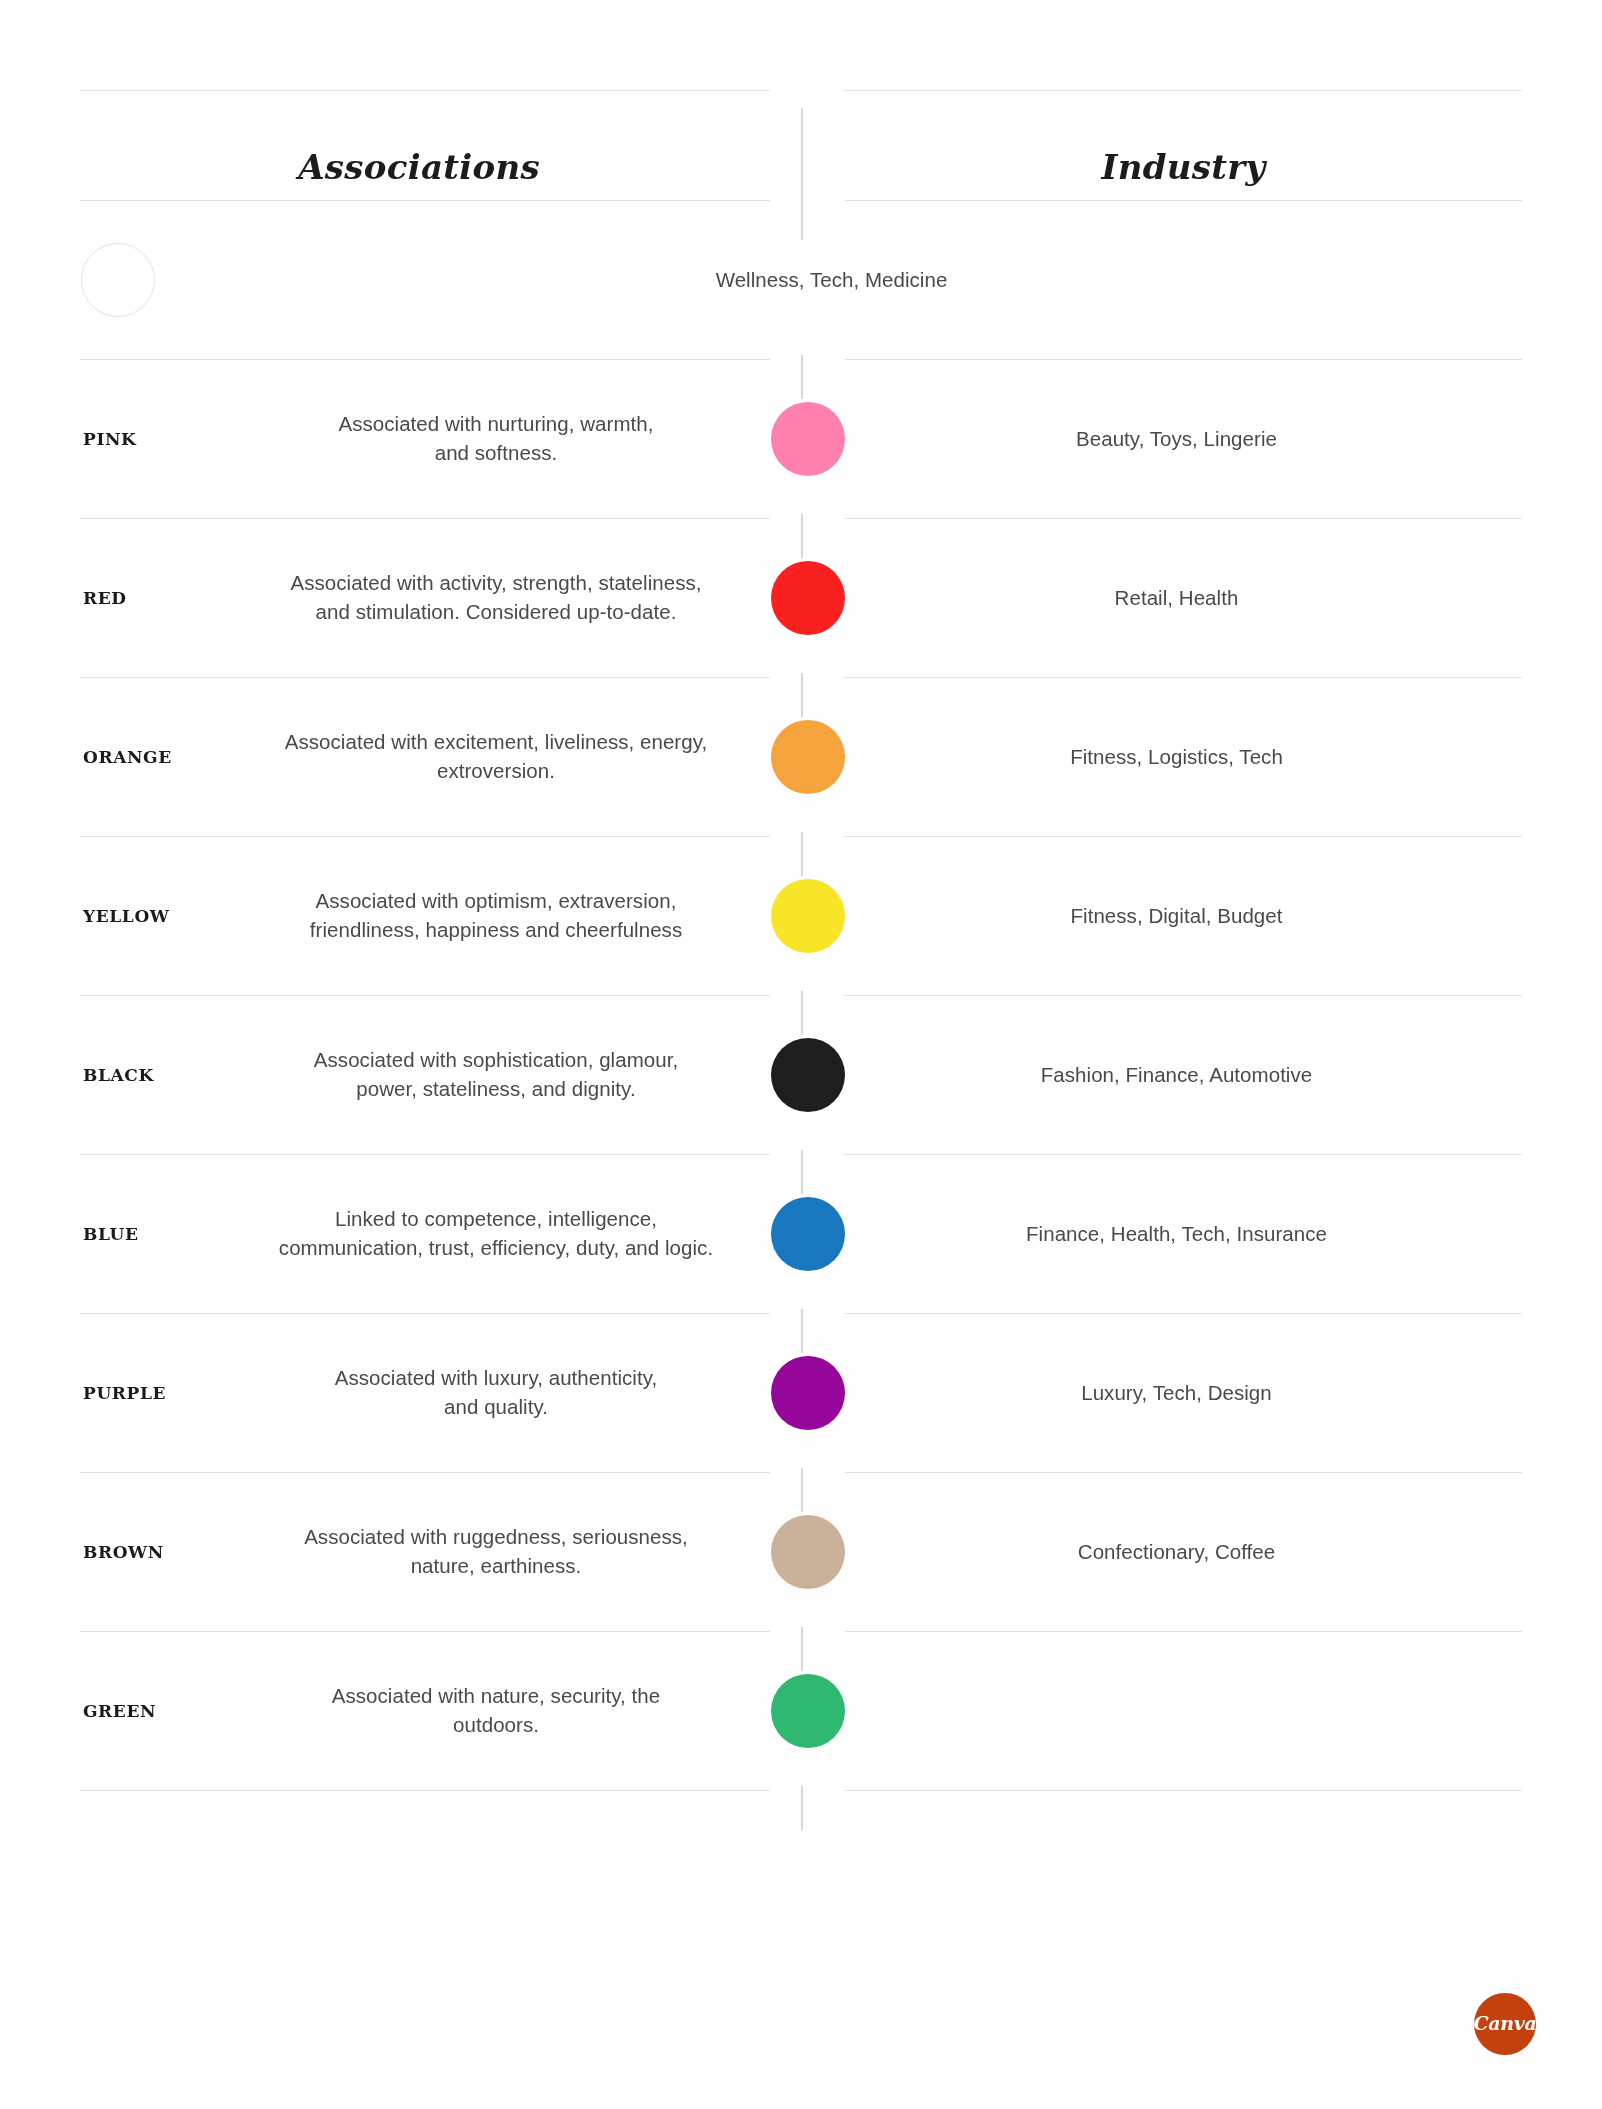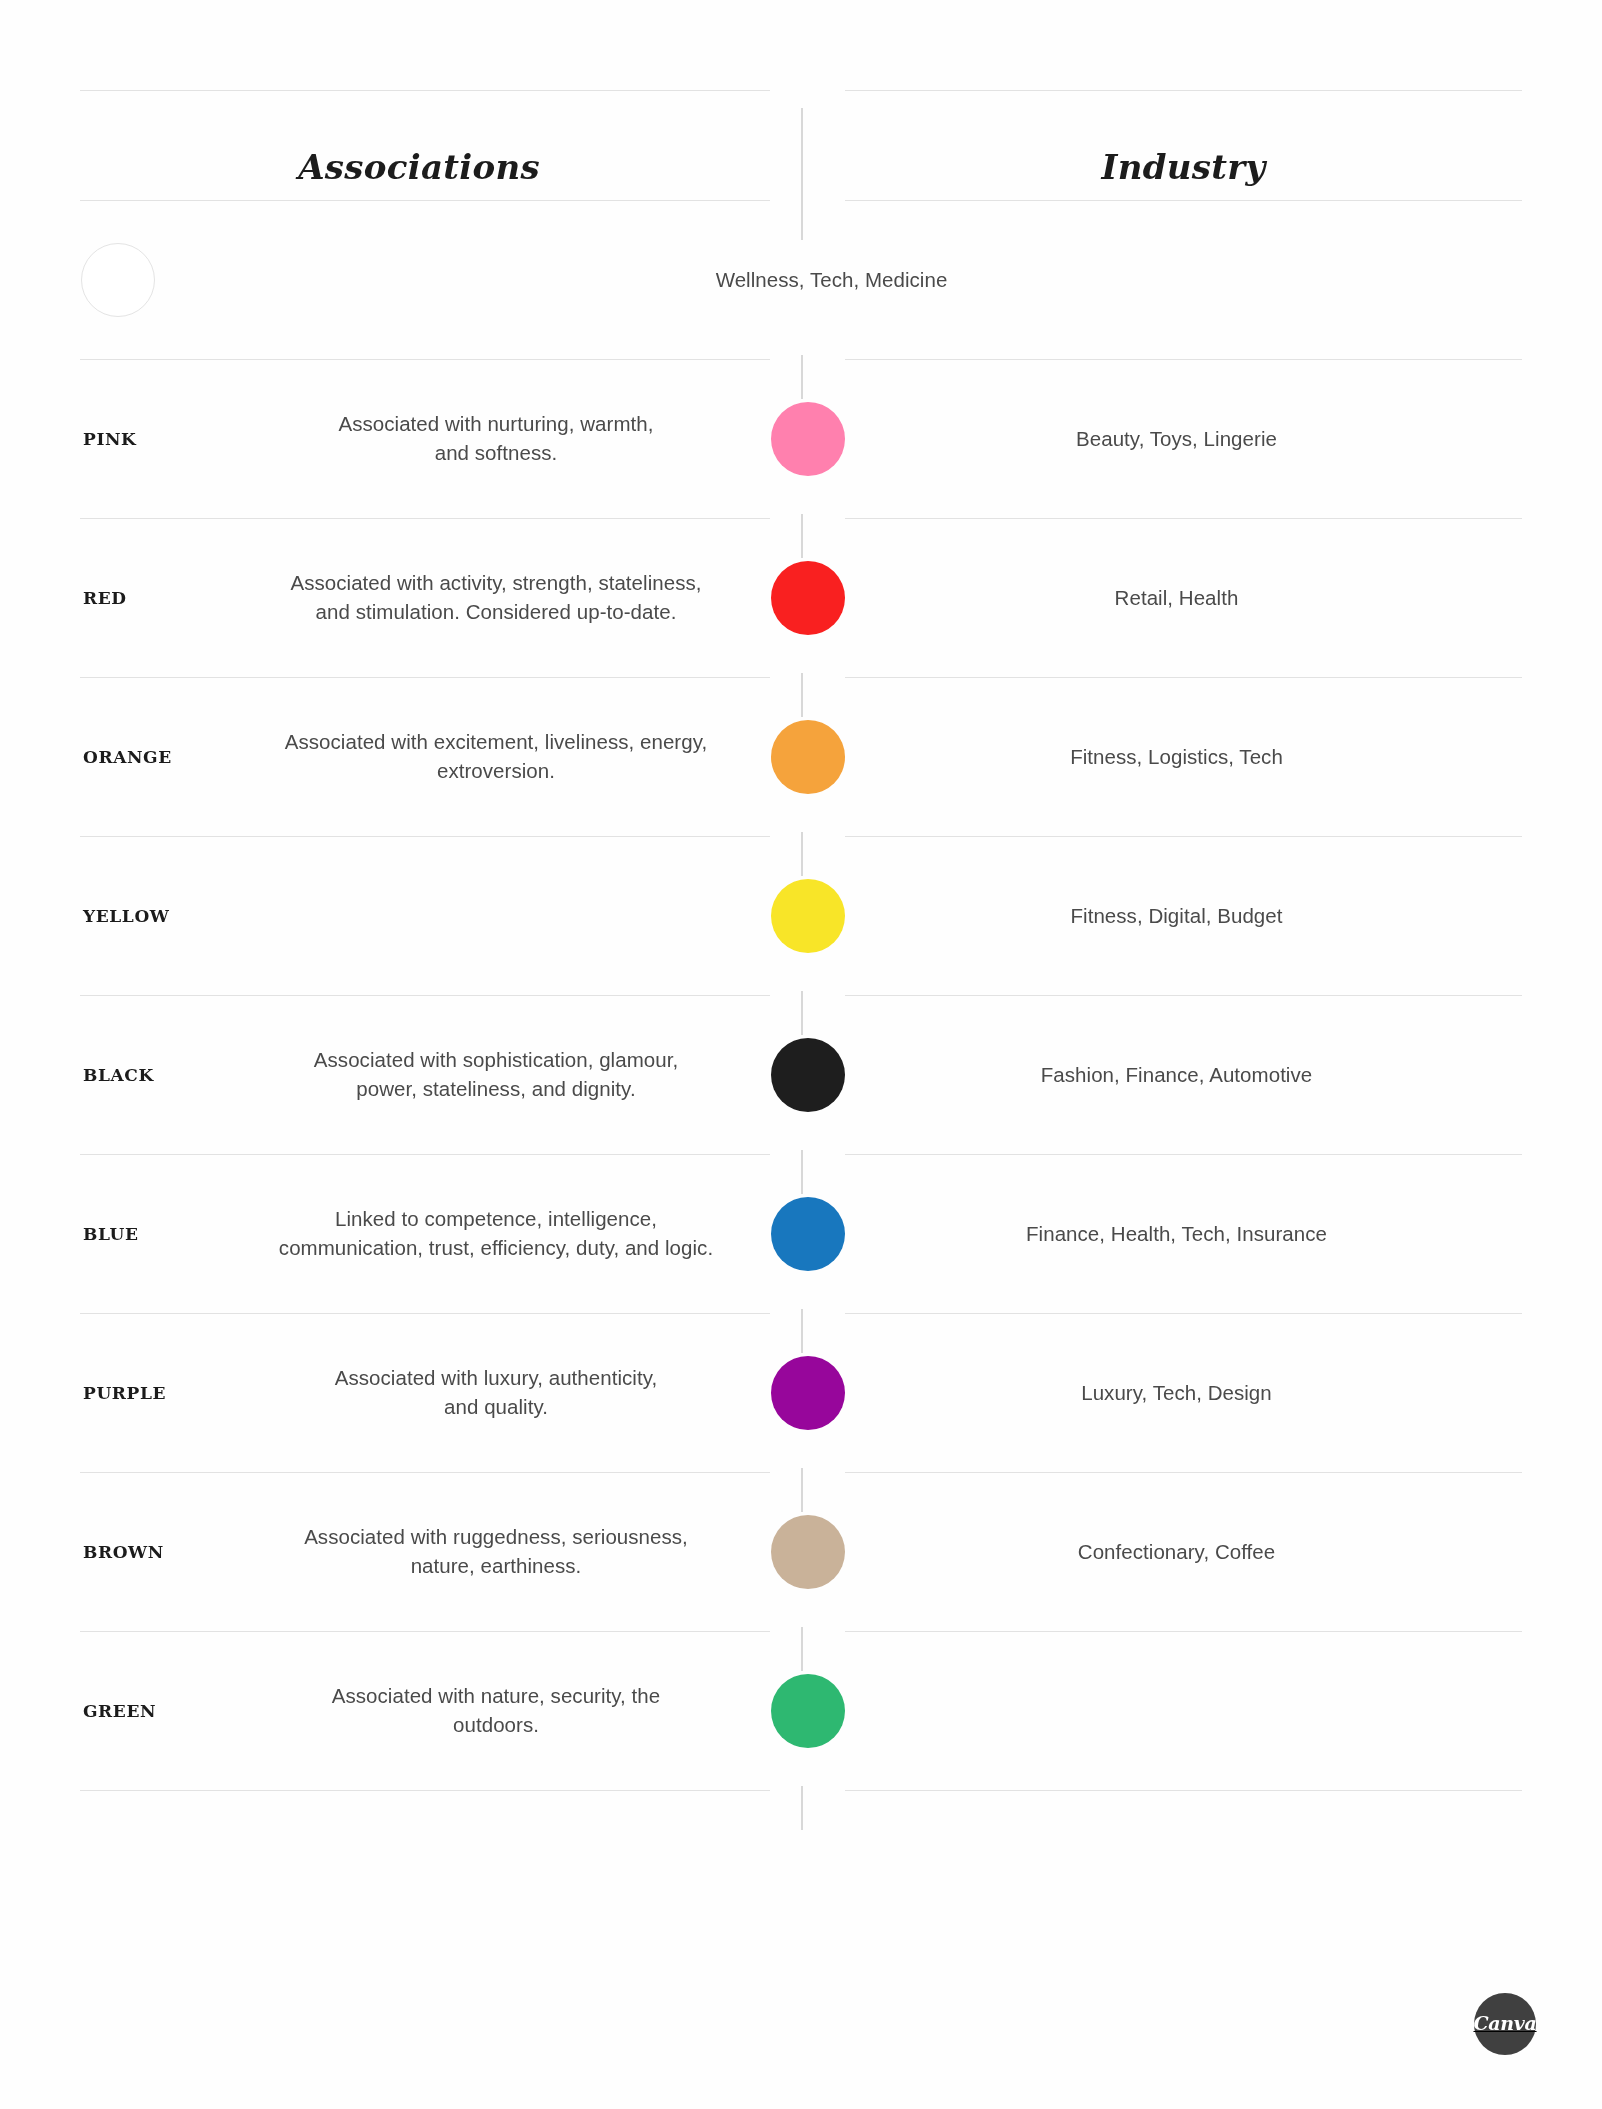--- a/index.html
+++ b/index.html
@@ -280,20 +280,24 @@
           </div>
           <div class="col-right">
             <div class="industry">Fitness, Logistics, Tech</div>
           </div>
         </div>
         <div class="row data-row">
           <div class="rule rule-left" style="background: rgb(226, 226, 226);"></div>
           <div class="rule rule-right" style="background: rgb(226, 226, 226);"></div>
           <div class="col-left">
             <div class="color-name">YELLOW</div>
+            <div class="desc">
+              <div>Associated with optimism, extraversion,</div>
+              <div>friendliness, happiness and cheerfulness</div>
+            </div>
           </div>
           <div class="col-mid">
             <div class="dot" style="background: rgb(248, 229, 40);"></div>
           </div>
           <div class="col-right">
             <div class="industry">Fitness, Digital, Budget</div>
           </div>
         </div>
         <div class="row data-row">
           <div class="rule rule-left" style="background: rgb(226, 226, 226);"></div>
@@ -393,17 +397,17 @@
       <div class="spine-seg" style="top: 565px; height: 44px;"></div>
       <div class="spine-seg" style="top: 724px; height: 44px;"></div>
       <div class="spine-seg" style="top: 883px; height: 44px;"></div>
       <div class="spine-seg" style="top: 1042px; height: 44px;"></div>
       <div class="spine-seg" style="top: 1201px; height: 44px;"></div>
       <div class="spine-seg" style="top: 1360px; height: 44px;"></div>
       <div class="spine-seg" style="top: 1519px; height: 44px;"></div>
       <div class="spine-seg" style="top: 1678px; height: 44px;"></div>
     </div>
 
-  <div class="canva-badge" id="canva-badge" style="background: #404040; text-decoration: underline;">
+  <div class="canva-badge" id="canva-badge" style="background: #c2410c;">
     <span class="canva-text">Canva</span>
   </div>
 
 </div>
 
 </body></html>

